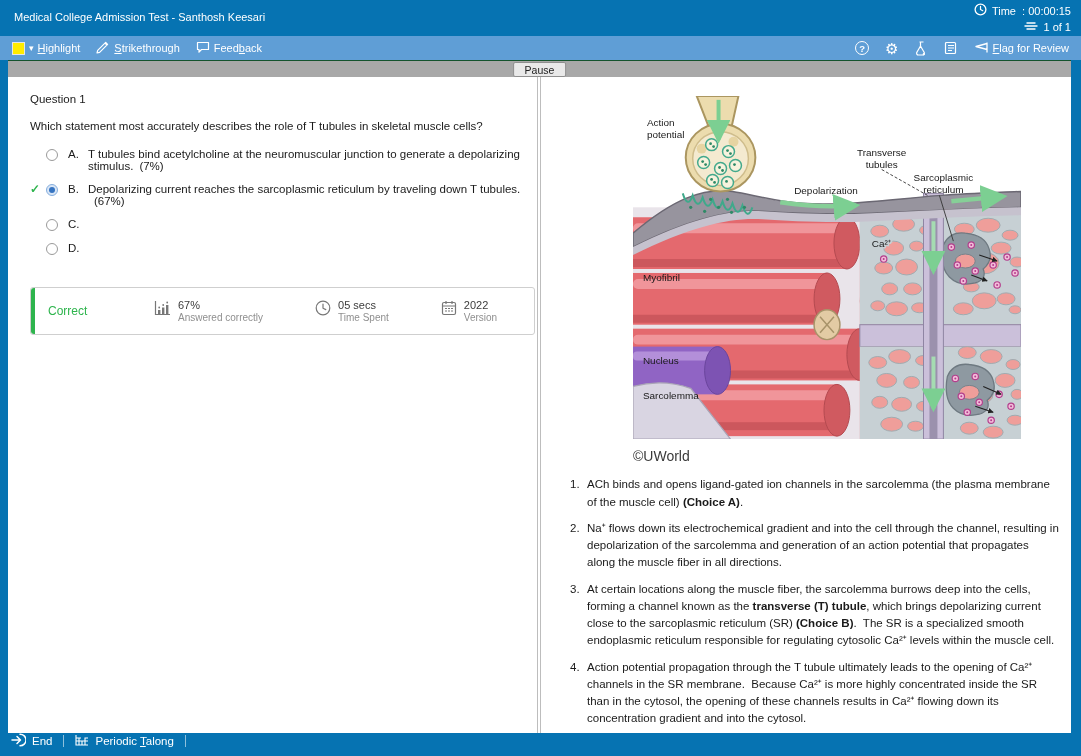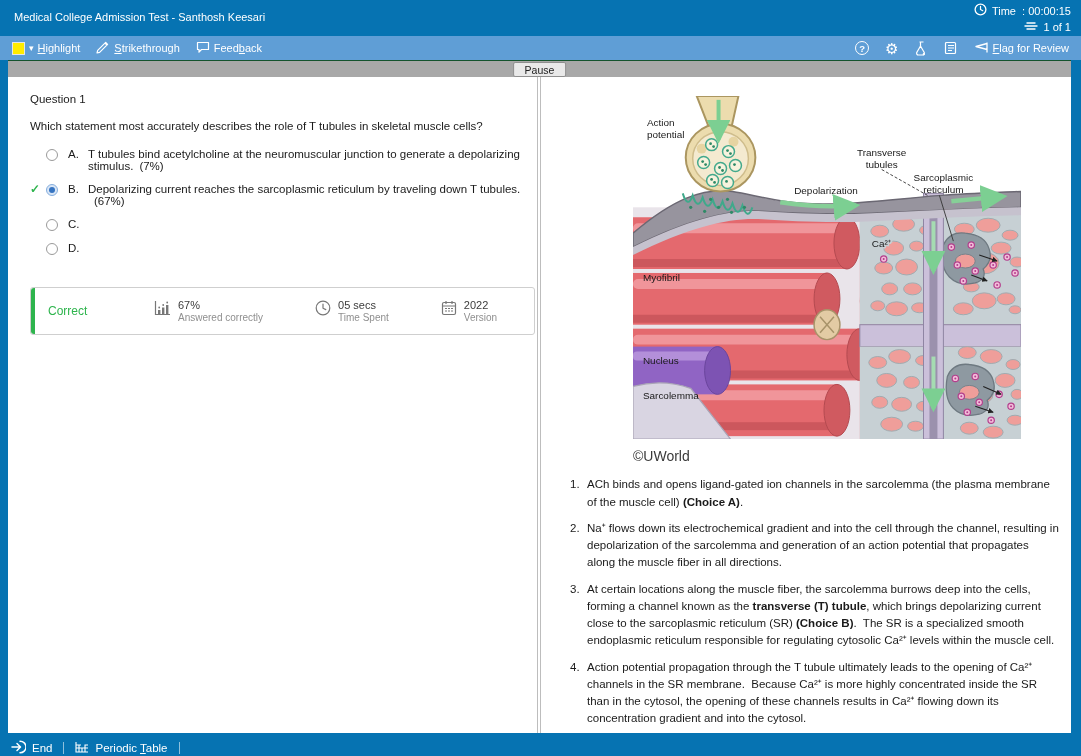--- a/index.html
+++ b/index.html
@@ -63,21 +63,21 @@
   .ex-title{text-align:center;font-weight:bold;font-size:12.5px;margin-bottom:9px;}
   .exhibit{width:388px;margin-left:62px;padding-left:16px;}
   .credit{font-size:14px;color:#3a3a3a;margin-top:1px;}
   .intro{margin-top:9px;}
   .expl-item{position:relative;margin-top:9px;padding-left:32px;}
   .expl-item .num{position:absolute;left:15px;}
   .b{font-weight:bold;}
   .u{text-decoration:underline;}
 
   
-  .bottombar{height:23px;background:var(--blue);color:#fff;display:flex;justify-content:space-between;align-items:flex-end;flex:0 0 23px;font-size:11.5px;}
+  .bottombar{height:23px;background:var(--blue);color:#fff;display:flex;justify-content:space-between;align-items:flex-start;flex:0 0 23px;font-size:11.5px;}
   .bgroup{display:flex;align-items:stretch;}
   .bbtn{display:flex;align-items:center;gap:6px;padding:0 11px;background:none;border:none;color:#fff;font-size:11.5px;font-family:inherit;cursor:pointer;}
   .bsep{width:1px;background:rgba(255,255,255,.55);margin:2px 0;}
   .next-arrow{font-size:14px;font-weight:bold;line-height:14px;}
 
   svg text{font-family:"Liberation Sans", sans-serif;}
 </style>
 </head>
 <body>
 
@@ -528,18 +528,18 @@
         </span>
         <span><span>End</span></span>
       </button>
       <div class="bsep"></div>
       <button class="bbtn">
         <span>
           <svg width="14" height="12" viewBox="0 0 14 12">
               <path d="M1,1 v10 h12 M1,4 h5 M1,7 h12 M4,4 v7 M7,7 v4 M10,7 v4 M13,4 h-3 v7" fill="none" stroke="#fff" stroke-width="1.1"></path>
             </svg>
         </span>
-        <span><span>Periodic </span><span class="u">T</span><span>able</span></span>
+        <span><span>Periodic </span><span class="u">T</span><span>along</span></span>
       </button>
       <div class="bsep"></div>
     </div>
   </footer>
 </div>
 
 </body></html>

